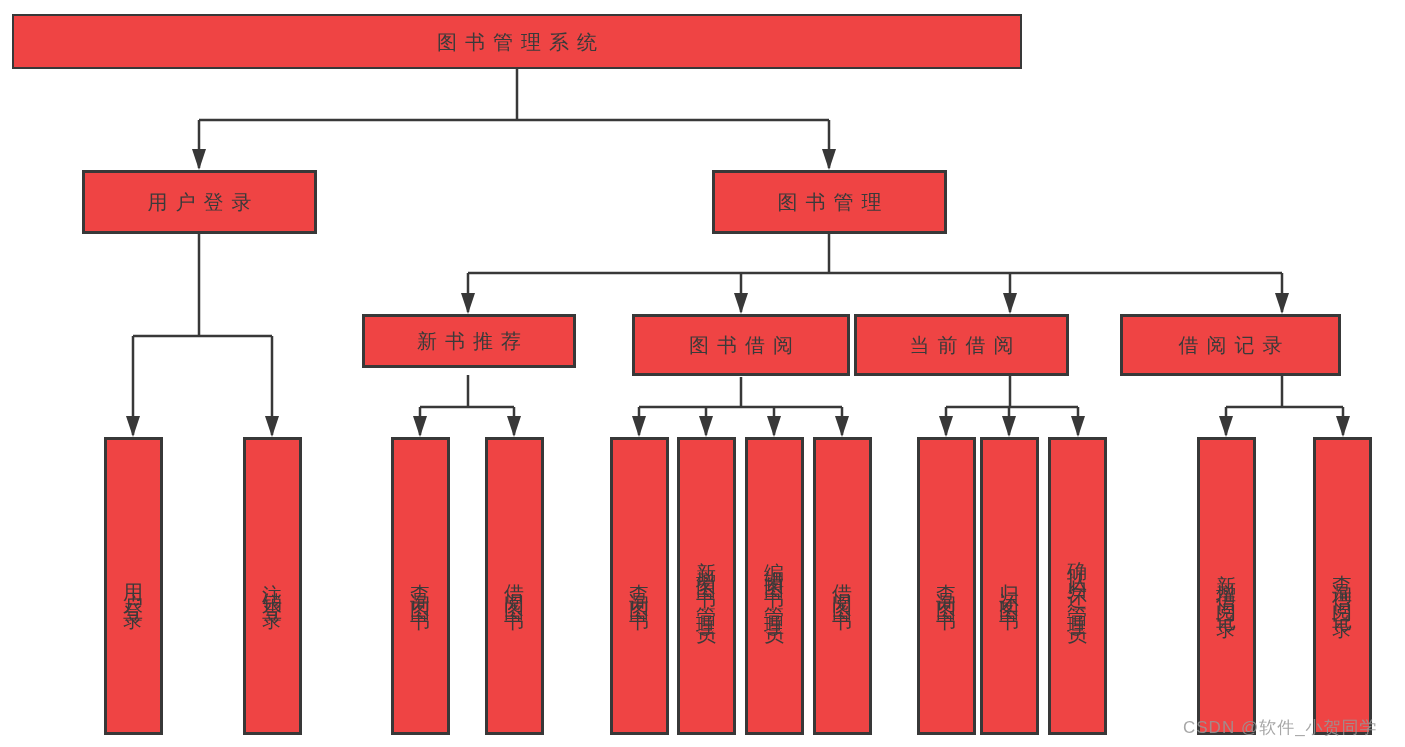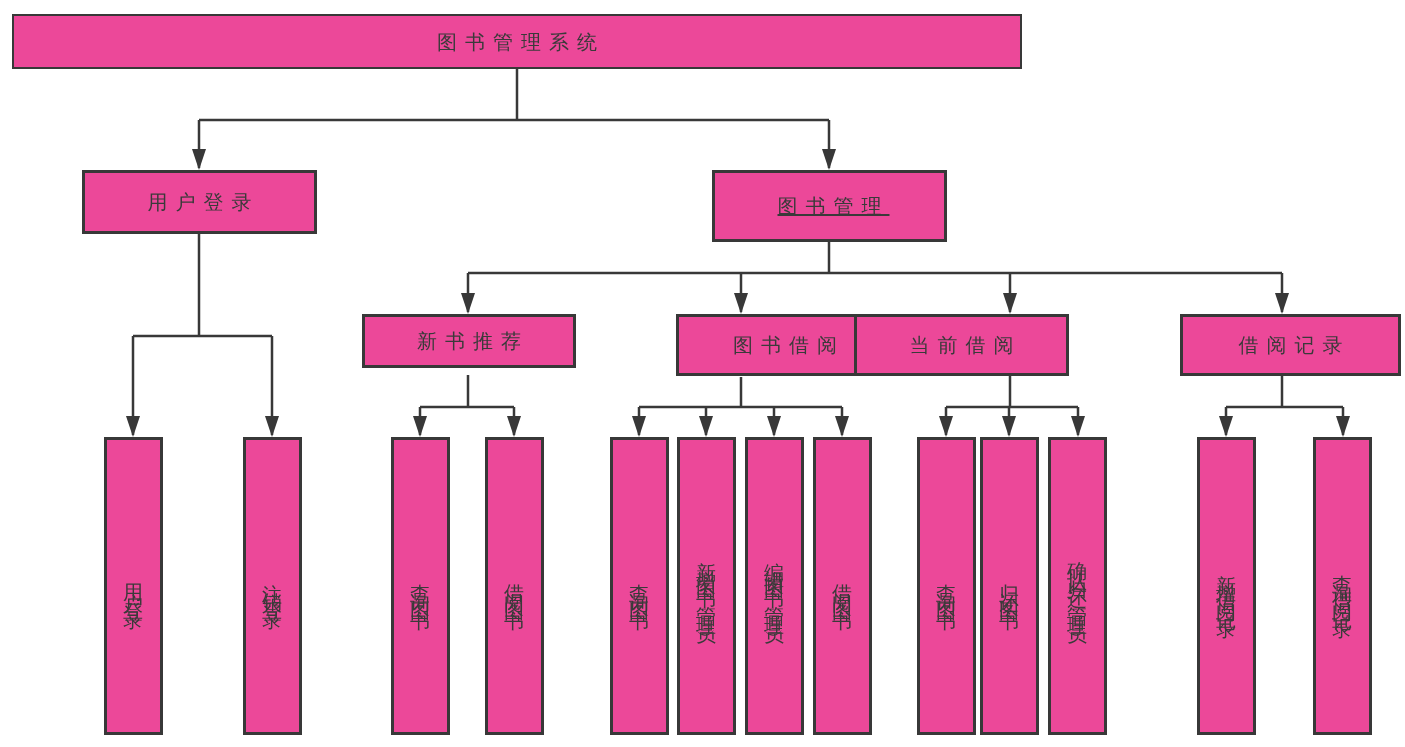--- a/index.html
+++ b/index.html
@@ -18,45 +18,45 @@
   }
   .connector-layer {
     position: absolute;
     left: 0; top: 0;
     width: 1405px; height: 747px;
     pointer-events: none;
   }
   .node {
     position: absolute;
     box-sizing: border-box;
-    background: #ec4899;
+    background: #ef4444;
     border: 3px solid #383838;
     display: flex;
     align-items: center;
     justify-content: center;
     font-size: 20px;
     color: #3a3a3a;
   }
   .node .hlabel {
     letter-spacing: 8px;
     text-indent: 8px;
     white-space: nowrap;
     line-height: 1;
   }
   .root-node {
     left: 12px; top: 14px;
     width: 1010px; height: 55px;
     border-width: 2px;
   }
   .l2-user-login  { left: 82px;  top: 170px; width: 235px; height: 64px; }
-  .l2-book-mgmt   { left: 712px; top: 170px; width: 235px; height: 72px; text-decoration: underline; }
+  .l2-book-mgmt   { left: 712px; top: 170px; width: 235px; height: 64px; }
   .l3-new-books      { left: 362px;  top: 314px; width: 214px; height: 54px; }
-  .l3-book-borrow    { left: 632px;  top: 314px; width: 218px; height: 62px; margin-left: 44px; }
+  .l3-book-borrow    { left: 632px;  top: 314px; width: 218px; height: 62px; }
   .l3-current-borrow { left: 854px;  top: 314px; width: 215px; height: 62px; }
-  .l3-borrow-records { left: 1180px; top: 314px; width: 221px; height: 62px; }
+  .l3-borrow-records { left: 1120px; top: 314px; width: 221px; height: 62px; }
   .leaf {
     top: 437px;
     width: 59px;
     height: 298px;
   }
   .leaf .vlabel {
     writing-mode: vertical-rl;
     letter-spacing: 9px;
     line-height: 1;
     white-space: nowrap;
@@ -188,14 +188,15 @@
   <div class="node leaf leaf-cb-confirm">
     <span class="vlabel">确认归还（管理员）</span>
   </div>
   <div class="node leaf leaf-br-add">
     <span class="vlabel">新增借阅记录</span>
   </div>
   <div class="node leaf leaf-br-query">
     <span class="vlabel">查询借阅记录</span>
   </div>
 
+  <div class="watermark">CSDN @软件_小贺同学</div>
 
 </div>
 
 </body></html>

